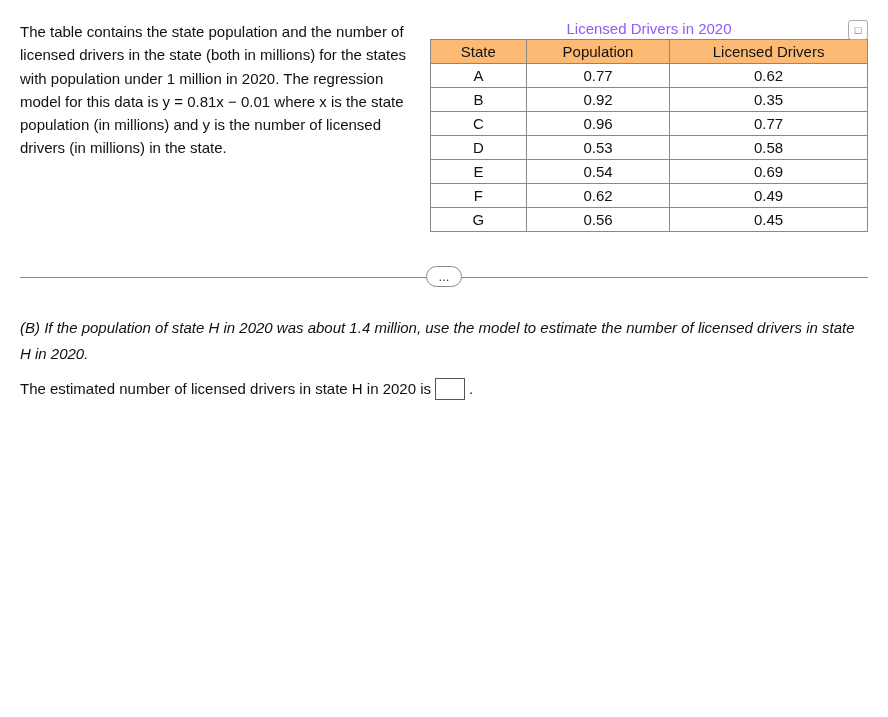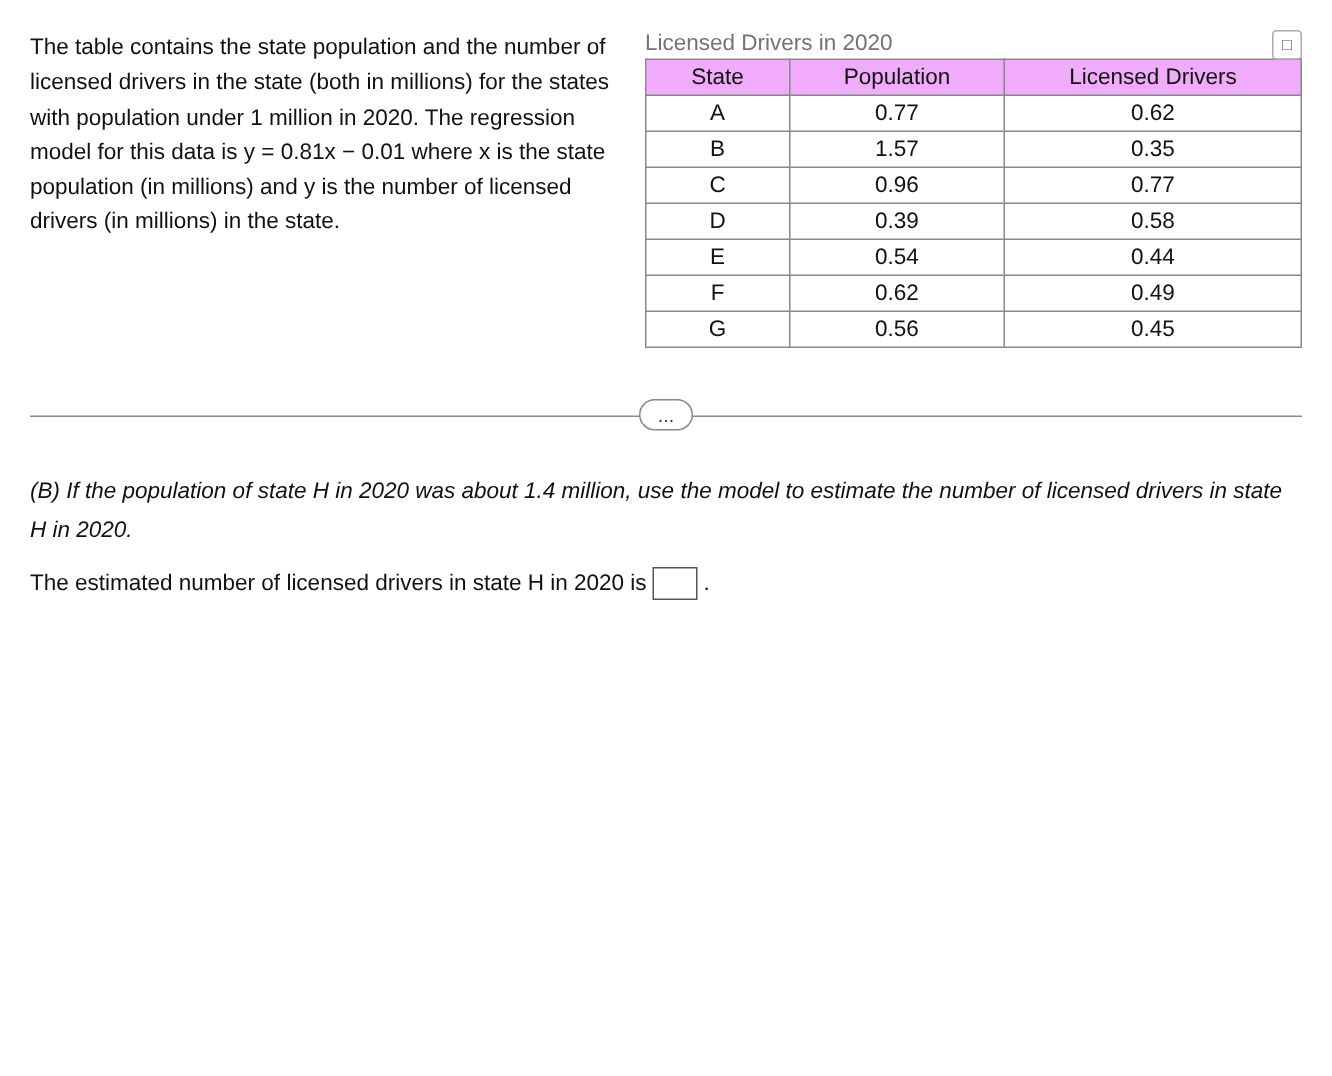--- a/index.html
+++ b/index.html
@@ -42,41 +42,41 @@
 
     .table-wrapper {
       flex: 1;
       display: flex;
       flex-direction: column;
       align-items: flex-start;
     }
 
     .table-title {
       font-size: 15px;
-      text-align: left;
+      text-align: center;
       width: 100%;
       margin-bottom: 2px;
-      color: #737373;
+      color: #8b5cf6;
     }
 
     .data-table {
       border-collapse: collapse;
       width: 100%;
       font-size: 15px;
     }
 
     .data-table th, .data-table td {
       border: 1px solid #888;
       padding: 3px 18px;
       text-align: center;
       color: #111;
     }
 
     .data-table th {
-      background: #f0abfc;
+      background: #fdba74;
       font-weight: normal;
       border-top: 1px solid #888;
     }
 
     .data-table td:first-child {
       text-align: center;
       font-weight: normal;
     }
 
     .top-section-outer {
@@ -175,37 +175,37 @@
             </tr>
           </thead>
           <tbody id="table-body">
           <tr>
                 <td>A</td>
                 <td>0.77</td>
                 <td>0.62</td>
               </tr>
               <tr>
                 <td>B</td>
-                <td>1.57</td>
+                <td>0.92</td>
                 <td>0.35</td>
               </tr>
               <tr>
                 <td>C</td>
                 <td>0.96</td>
                 <td>0.77</td>
               </tr>
               <tr>
                 <td>D</td>
-                <td>0.39</td>
+                <td>0.53</td>
                 <td>0.58</td>
               </tr>
               <tr>
                 <td>E</td>
                 <td>0.54</td>
-                <td>0.44</td>
+                <td>0.69</td>
               </tr>
               <tr>
                 <td>F</td>
                 <td>0.62</td>
                 <td>0.49</td>
               </tr>
               <tr>
                 <td>G</td>
                 <td>0.56</td>
                 <td>0.45</td>

